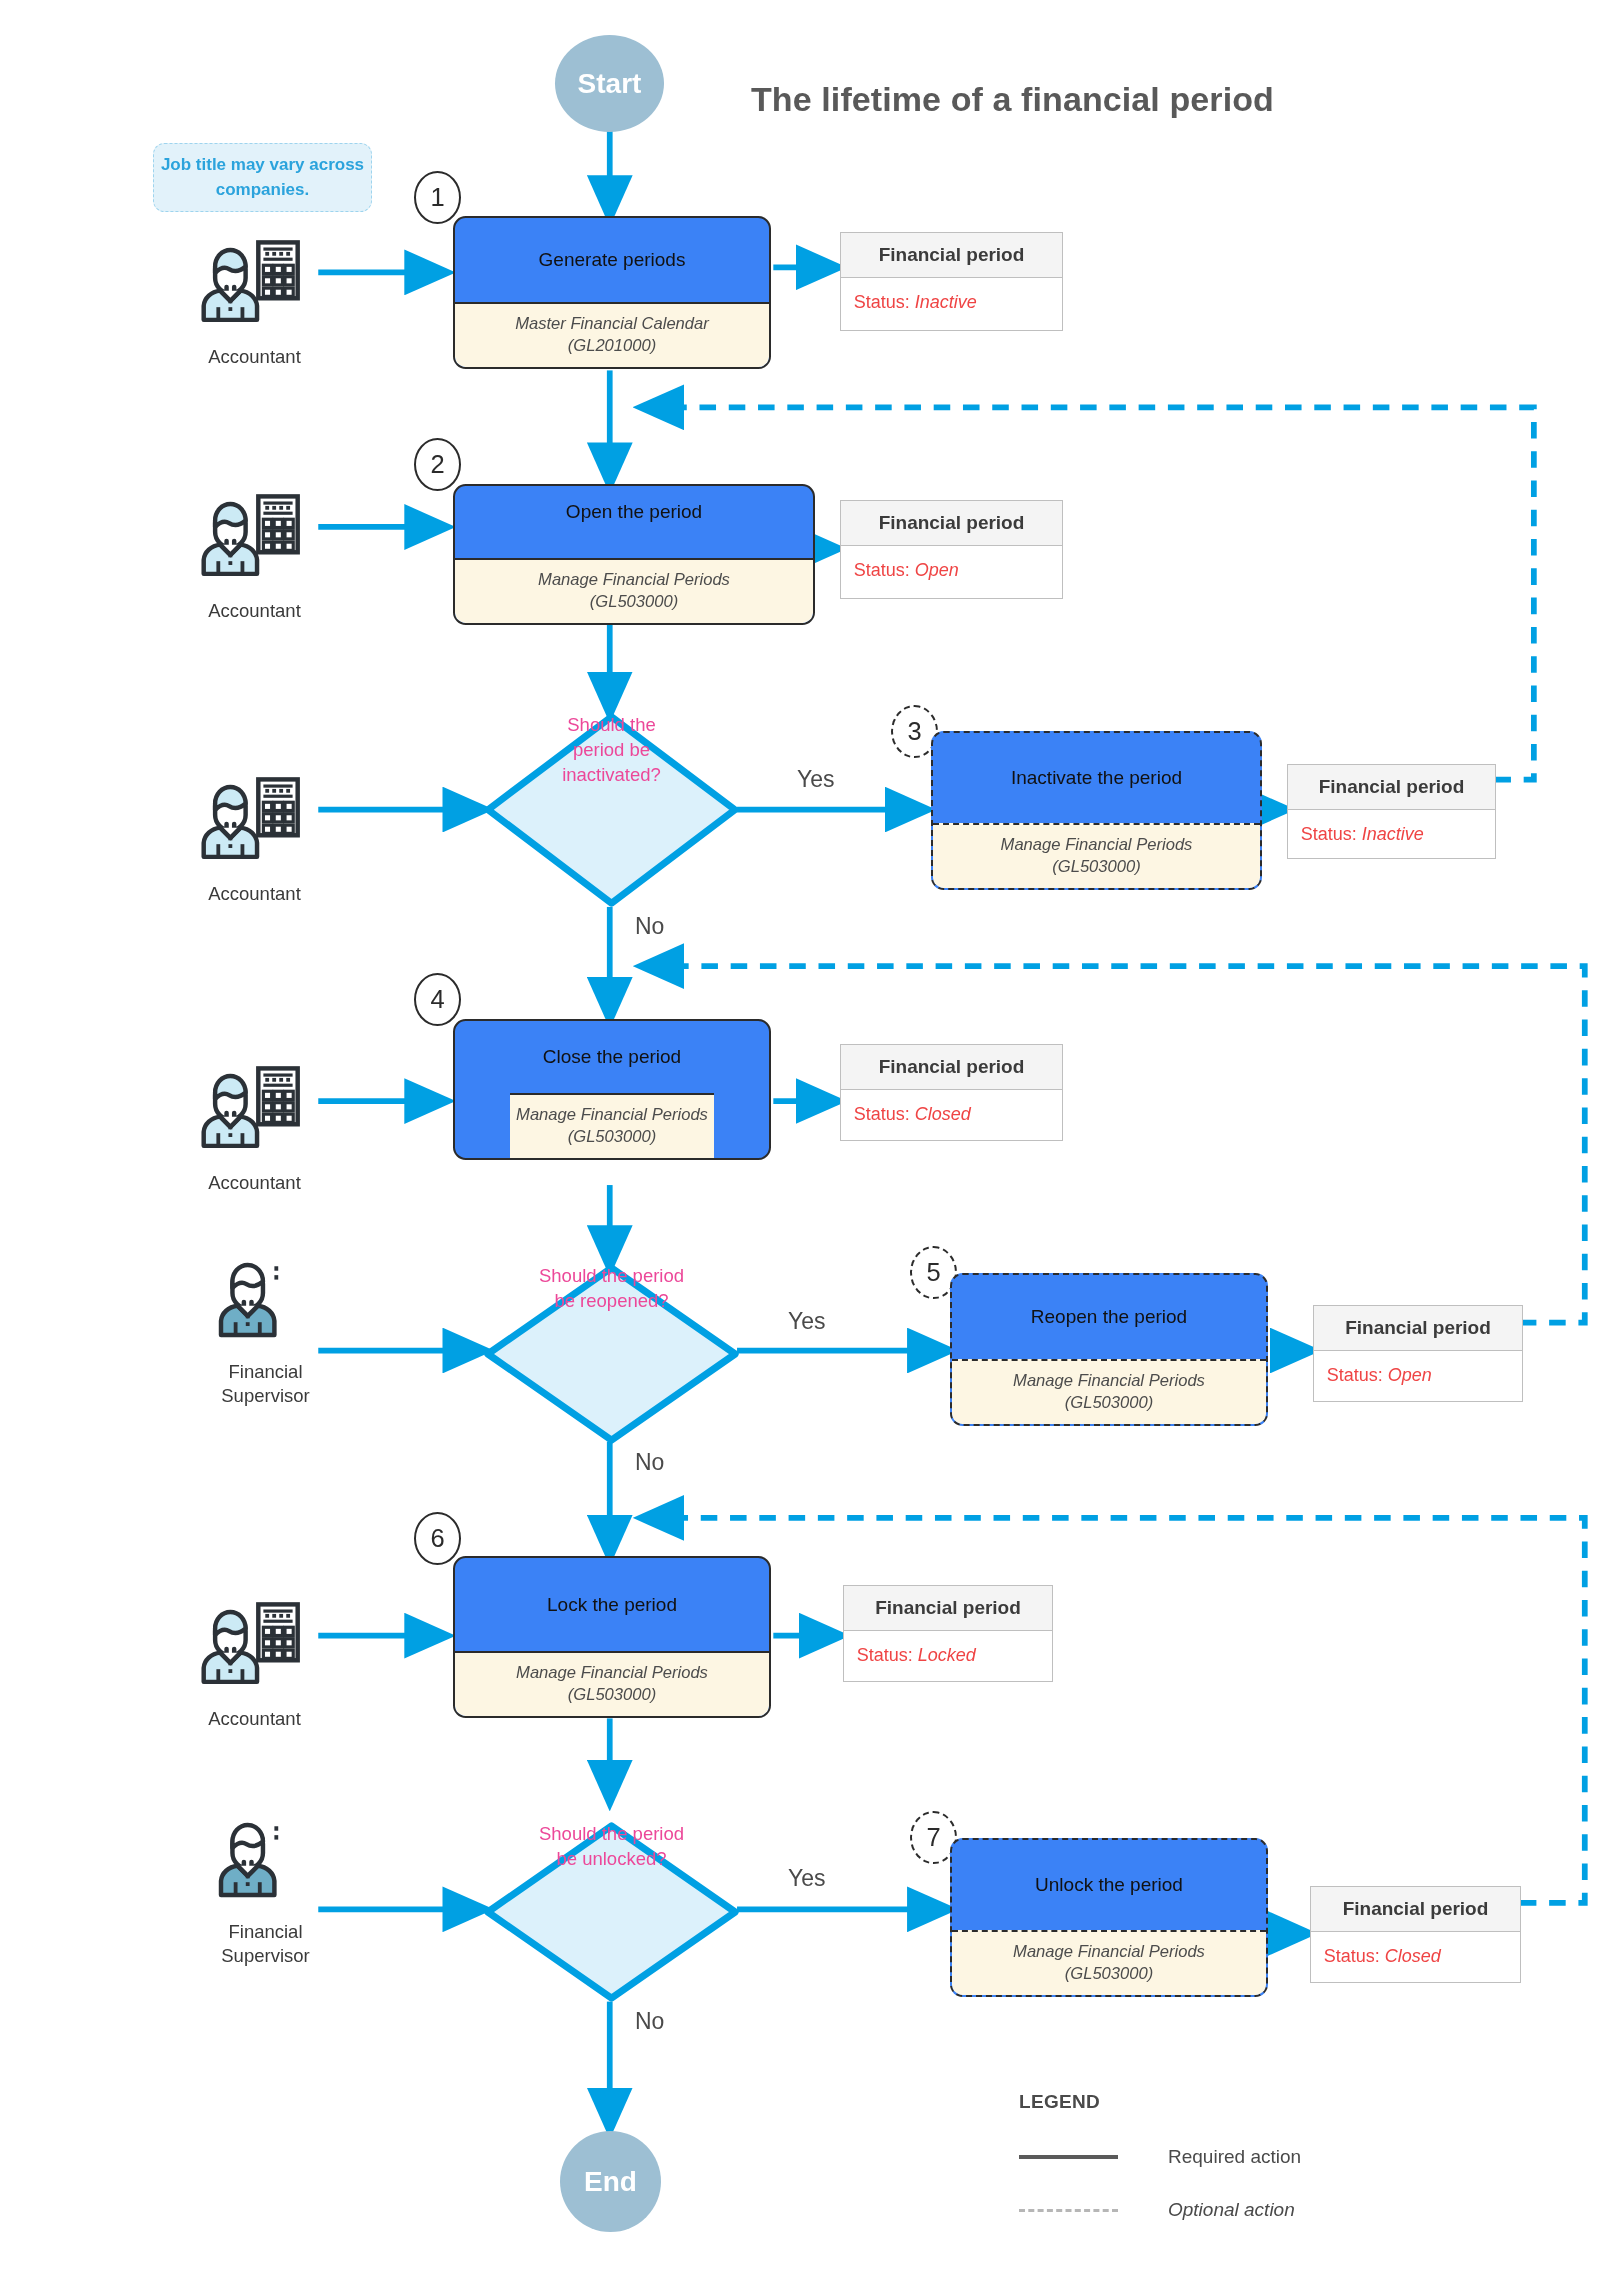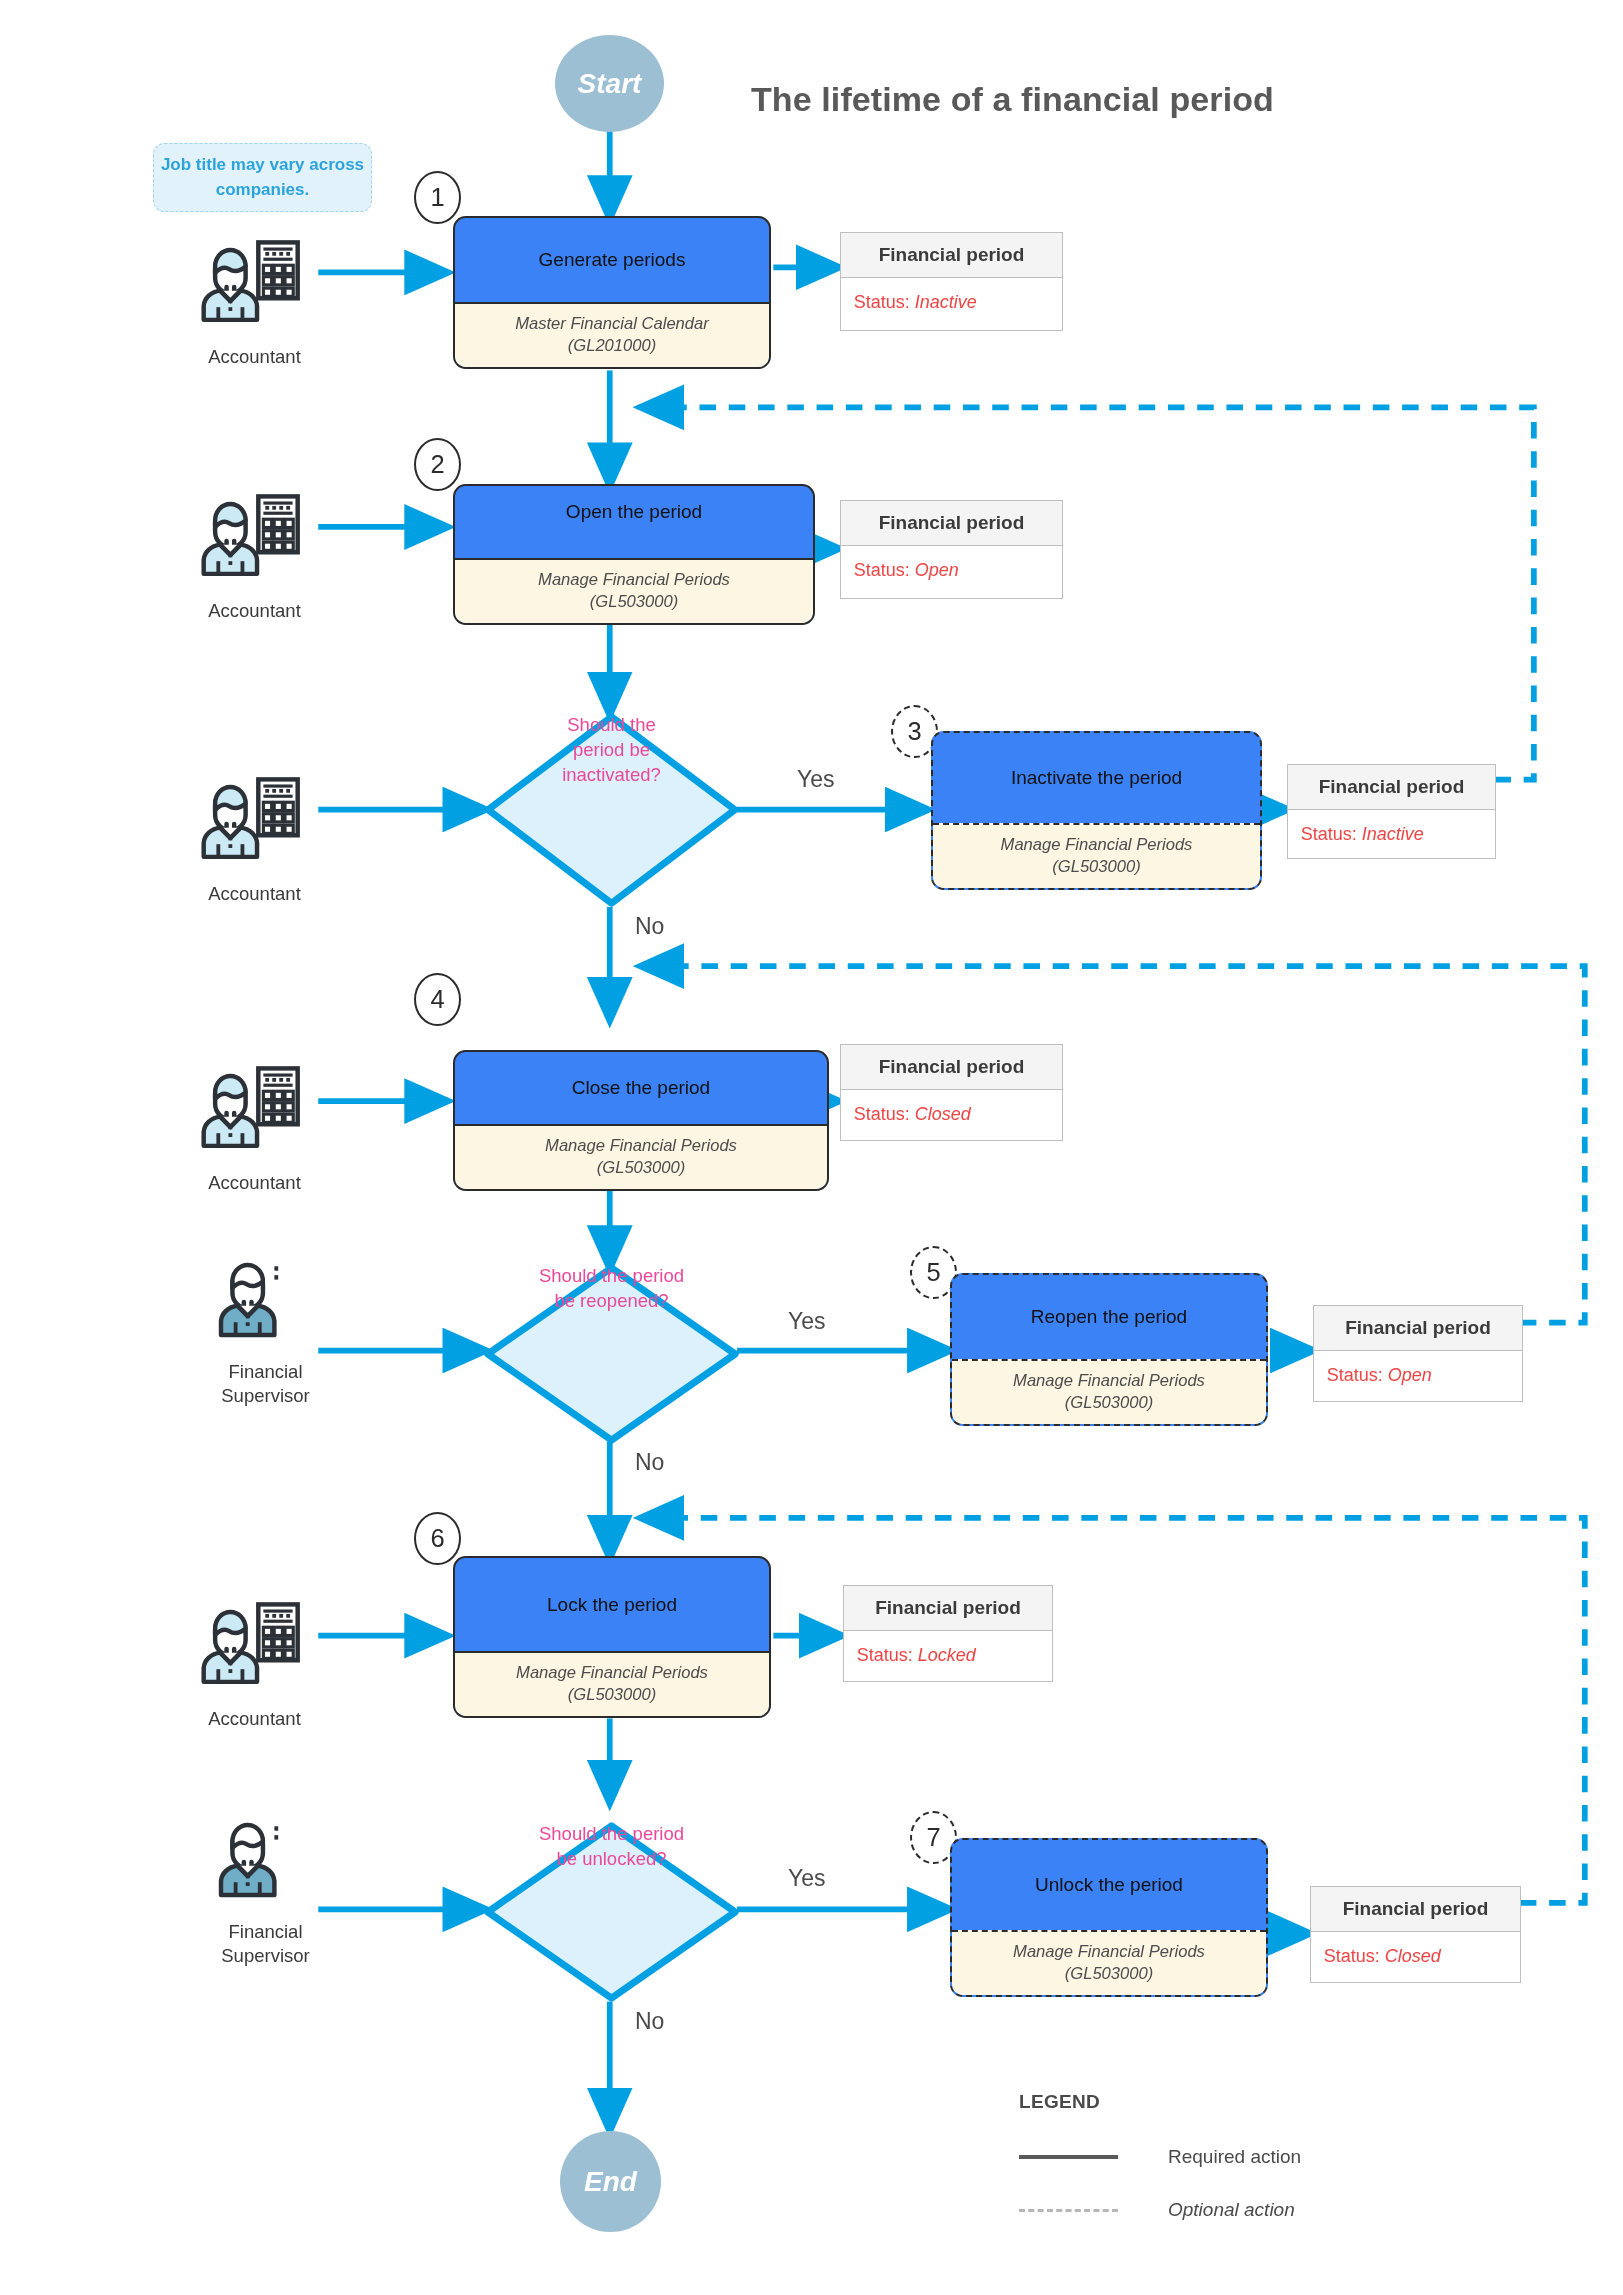--- a/index.html
+++ b/index.html
@@ -18,21 +18,21 @@
   .title {
     font-size: 34px; font-weight: bold; color: #595959;
     letter-spacing: 0.1px; white-space: nowrap;
   }
 
   
   .terminator {
     border-radius: 50%;
     background: #9DBFD3;
     display: flex; align-items: center; justify-content: center;
-    color: #ffffff; font-weight: bold; font-size: 28px; font-style: italic;
+    color: #ffffff; font-weight: bold; font-size: 28px;
   }
 
   
   .note {
     background: #E2F2FA;
     border: 1.9px dashed #9ED4EE;
     border-radius: 11.5px;
     display: flex; align-items: center; justify-content: center;
     text-align: center;
     color: #2BA3DC; font-weight: bold; font-size: 17px; line-height: 1.45;
@@ -512,21 +512,21 @@
   <div class="abs entity" style="left:1287px; top:764px; width:209px; height:95px;">
     <div class="hd">Financial period</div>
     <div class="bd">
       <span>Status: </span><i>Inactive</i>
     </div>
   </div>
 
   <div class="abs badge" style="left:414px; top:973px;">
     <span>4</span>
   </div>
-  <div class="abs step" style="left:453px; top:1050px; width:376px; height:141px;">
+  <div class="abs step" style="left:453px; top:1019px; width:318px; height:141px;align-items:center;">
     <div class="body">Close the period</div>
     <div class="screen">
       <div>Manage Financial Periods</div>
       <div>(GL503000)</div>
     </div>
   </div>
   <div class="abs entity" style="left:840px; top:1044px; width:223px; height:97px;">
     <div class="hd">Financial period</div>
     <div class="bd">
       <span>Status: </span><i>Closed</i>

